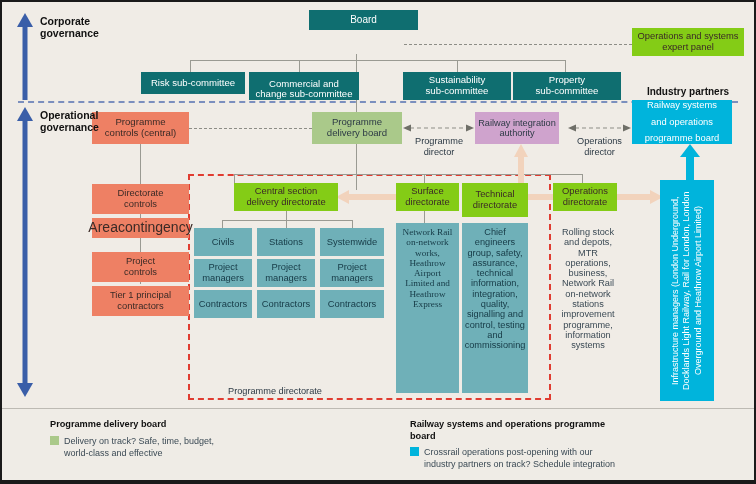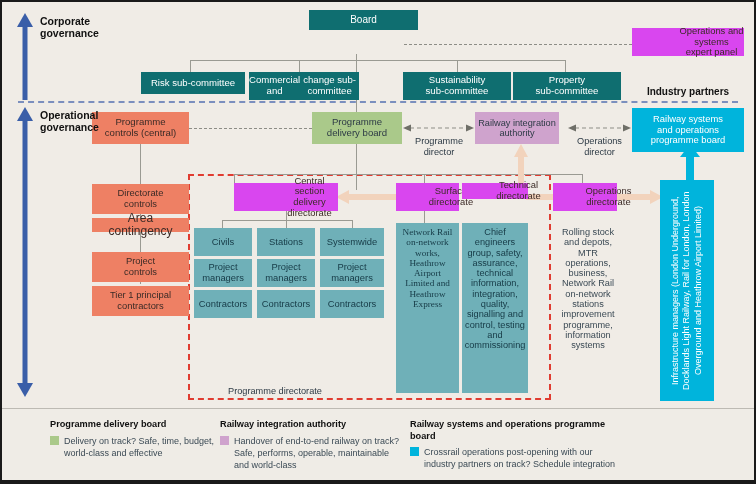--- a/index.html
+++ b/index.html
@@ -25,21 +25,21 @@
     display:flex;align-items:center;justify-content:center;
     text-align:center;
     line-height:1.12;
     color:#2d3a45;
     z-index:5;
   }
   .teal{background:#0f6e70;color:#ffffff;}
   .salmon{background:#ee8064;color:#3b2a26;}
   .green{background:#aac98a;color:#2d3a45;}
   .purple{background:#cfa3cd;color:#2d3a45;}
-  .peach{background:#d946ef;color:#3b2a26;padding-left:47px;}
+  .peach{background:#84cc16;color:#3b2a26;}
   .bluegrey{background:#6fb0b8;color:#163a46;}
   .cyan{background:#00b4dc;color:#ffffff;}
 
   
   .lbl{
     position:absolute;
     color:#2d3a45;
     line-height:1.15;
     z-index:6;
   }
@@ -134,21 +134,21 @@
   <div class="box peach" style="left:630px;top:26px;width:112px;height:28px;font-size:9.4px;flex-direction:column;">
     <span>Operations and systems</span>
     <span>expert panel</span>
   </div>
 
   <div class="greydash" style="left:402px;top:42px;width:228px;"></div>
 
   <div class="box teal" style="left:139px;top:70px;width:104px;height:22px;font-size:9.6px;">
     <span>Risk sub-committee</span>
   </div>
-  <div class="box teal" style="left:247px;top:70px;width:110px;height:28px;font-size:9.6px;flex-direction:row;justify-content:flex-end;">
+  <div class="box teal" style="left:247px;top:70px;width:110px;height:28px;font-size:9.6px;flex-direction:column;justify-content:flex-end;">
     <span>Commercial and</span>
     <span>change sub-committee</span>
   </div>
   <div class="box teal" style="left:401px;top:70px;width:108px;height:28px;font-size:9.6px;flex-direction:column;">
     <span>Sustainability</span>
     <span>sub-committee</span>
   </div>
   <div class="box teal" style="left:511px;top:70px;width:108px;height:28px;font-size:9.6px;flex-direction:column;">
     <span>Property</span>
     <span>sub-committee</span>
@@ -164,21 +164,21 @@
   <div class="box green" style="left:310px;top:110px;width:90px;height:32px;font-size:9.6px;flex-direction:column;">
     <span>Programme</span>
     <span>delivery board</span>
   </div>
 
   <div class="box purple" style="left:473px;top:110px;width:84px;height:32px;font-size:9.2px;flex-direction:column;">
     <span>Railway integration</span>
     <span>authority</span>
   </div>
 
-  <div class="box cyan" style="left:630px;top:106px;width:112px;height:44px;font-size:9.4px;flex-direction:column;">
+  <div class="box cyan" style="left:630px;top:98px;width:100px;height:44px;font-size:9.4px;flex-direction:column;justify-content:space-between;">
     <span>Railway systems</span>
     <span>and operations</span>
     <span>programme board</span>
   </div>
 
   <div class="greydash" style="left:187px;top:126px;width:123px;"></div>
 
   <svg style="position:absolute;left:400px;top:120px;z-index:4;" width="73" height="12" viewBox="0 0 73 12">
     <line x1="8" y1="6" x2="65" y2="6" stroke="#8d8d86" stroke-width="1" stroke-dasharray="4,3"></line>
     <polygon points="1,6 9,2.5 9,9.5" fill="#6f6f68"></polygon>
@@ -210,42 +210,42 @@
   <div class="ln lnv" style="left:422px;top:172px;height:12px;"></div>
   <div class="ln lnv" style="left:580px;top:172px;height:12px;"></div>
 
   <div class="ln lnv" style="left:138px;top:142px;height:40px;"></div>
   <div class="ln lnv" style="left:138px;top:206px;height:76px;"></div>
 
   <div class="box salmon" style="left:90px;top:182px;width:97px;height:30px;font-size:9.4px;flex-direction:column;">
     <span>Directorate</span>
     <span>controls</span>
   </div>
-  <div class="box salmon" style="left:90px;top:216px;width:97px;height:14px;font-size:12px;flex-direction:column;">
+  <div class="box salmon" style="left:90px;top:216px;width:97px;height:20px;font-size:14px;flex-direction:row;">
     <span>Area</span>
     <span>contingency</span>
   </div>
   <div class="box salmon" style="left:90px;top:250px;width:97px;height:30px;font-size:9.4px;flex-direction:column;">
     <span>Project</span>
     <span>controls</span>
   </div>
   <div class="box salmon" style="left:90px;top:284px;width:97px;height:30px;font-size:9.4px;flex-direction:column;">
     <span>Tier 1 principal</span>
     <span>contractors</span>
   </div>
 
   <div class="box peach" style="left:232px;top:181px;width:104px;height:28px;font-size:9.4px;flex-direction:column;">
     <span>Central section</span>
     <span>delivery directorate</span>
   </div>
   <div class="box peach" style="left:394px;top:181px;width:63px;height:28px;font-size:9.4px;flex-direction:column;">
     <span>Surface</span>
     <span>directorate</span>
   </div>
-  <div class="box peach" style="left:460px;top:181px;width:66px;height:16px;font-size:9.4px;flex-direction:column;">
+  <div class="box peach" style="left:460px;top:181px;width:66px;height:34px;font-size:9.4px;flex-direction:column;">
     <span>Technical</span>
     <span>directorate</span>
   </div>
   <div class="box peach" style="left:551px;top:181px;width:64px;height:28px;font-size:9.4px;flex-direction:column;">
     <span>Operations</span>
     <span>directorate</span>
   </div>
 
   <svg style="position:absolute;left:334px;top:188px;z-index:3;" width="62" height="14" viewBox="0 0 62 14">
     <rect x="12" y="4" width="50" height="6" fill="#f2d3bc"></rect>
@@ -328,27 +328,20 @@
   <div class="legend">
 
     <div class="legcol" style="left:48px;width:165px;">
       <div class="legtitle">Programme delivery board</div>
       <div class="legrow">
         <span class="swatch" style="background:#aac98a;"></span>
         <span class="legtext">Delivery on track? Safe, time, budget, world-class and effective</span>
       </div>
     </div>
 
-    <div class="legcol" style="left:218px;width:185px;">
-      <div class="legtitle">Railway integration authority</div>
-      <div class="legrow">
-        <span class="swatch" style="background:#cfa3cd;"></span>
-        <span class="legtext">Handover of end-to-end railway on track? Safe, performs, operable, maintainable and world-class</span>
-      </div>
-    </div>
 
     <div class="legcol" style="left:408px;width:210px;">
       <div class="legtitle">Railway systems and operations programme board</div>
       <div class="legrow">
         <span class="swatch" style="background:#00b4dc;"></span>
         <span class="legtext">Crossrail operations post-opening with our industry partners on track? Schedule integration</span>
       </div>
     </div>
 
     <div class="footrule"></div>

